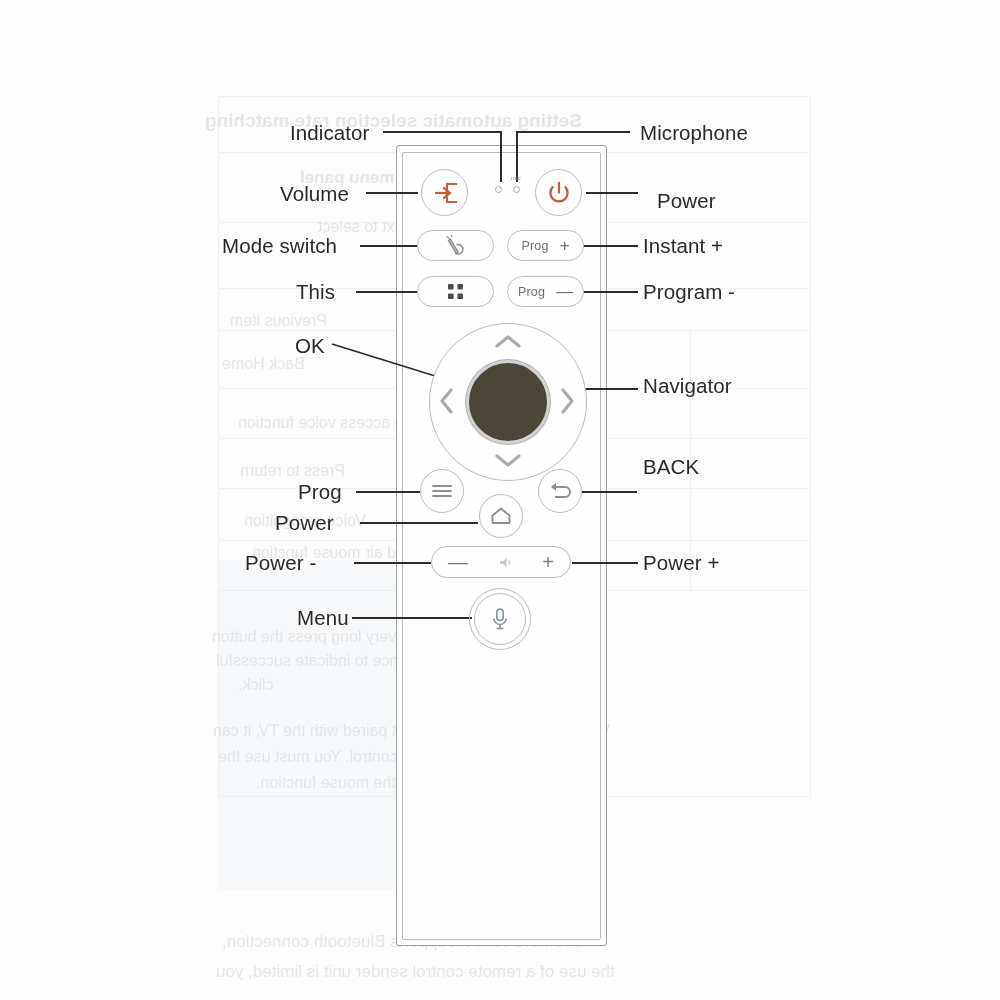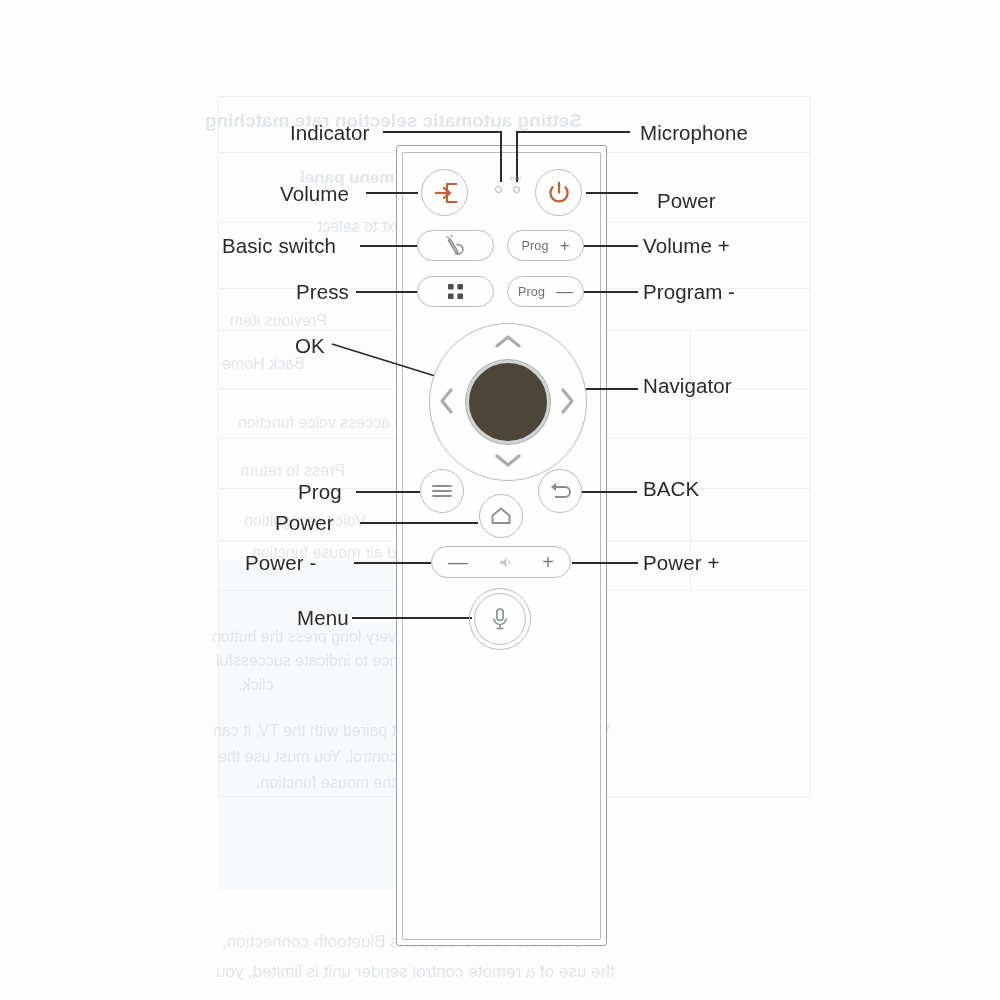--- a/index.html
+++ b/index.html
@@ -249,34 +249,34 @@
   <div class="lead" style="left:360px;top:522px;width:118px;"></div>
 
   <div class="lead" style="left:354px;top:562px;width:77px;"></div>
 
   <div class="lead" style="left:572px;top:562px;width:66px;"></div>
 
   <div class="lead" style="left:352px;top:617px;width:120px;"></div>
 
   <div class="label" style="left:290px;top:121px;">Indicator</div>
   <div class="label" style="left:280px;top:182px;">Volume</div>
-  <div class="label" style="left:222px;top:234px;">Basic switch</div>
-  <div class="label" style="left:296px;top:280px;">Press</div>
+  <div class="label" style="left:222px;top:234px;">Mode switch</div>
+  <div class="label" style="left:296px;top:280px;">This</div>
   <div class="label" style="left:295px;top:334px;">OK</div>
   <div class="label" style="left:298px;top:480px;">Prog</div>
   <div class="label" style="left:275px;top:511px;">Power</div>
   <div class="label" style="left:245px;top:551px;">Power -</div>
   <div class="label" style="left:297px;top:606px;">Menu</div>
 
   <div class="label" style="left:640px;top:121px;">Microphone</div>
   <div class="label" style="left:657px;top:182px;margin-top:7px;">Power</div>
-  <div class="label" style="left:643px;top:234px;">Volume +</div>
+  <div class="label" style="left:643px;top:234px;">Instant +</div>
   <div class="label" style="left:643px;top:280px;">Program -</div>
   <div class="label" style="left:643px;top:374px;">Navigator</div>
-  <div class="label" style="left:643px;top:477px;">BACK</div>
+  <div class="label" style="left:643px;top:455px;">BACK</div>
   <div class="label" style="left:643px;top:551px;">Power +</div>
 
   <div class="led" style="left:495px;top:186px;"></div>
   <div class="led" style="left:513px;top:186px;"></div>
   <div id="mic-text" style="left:511px;top:175px;">mic</div>
 
   <div class="btn round" style="left:421px;top:169px;width:47px;height:47px;">
     <span>
       <svg width="26" height="24" viewBox="0 0 26 24">
         <path d="M24 3 L15 3 L15 21 L24 21" fill="none" stroke="#c0613c" stroke-width="2.2" stroke-linecap="square"></path>

